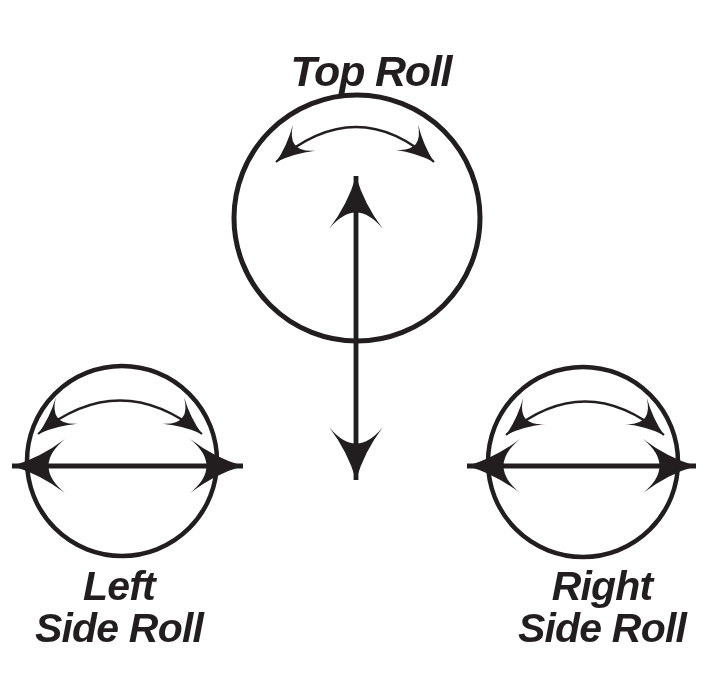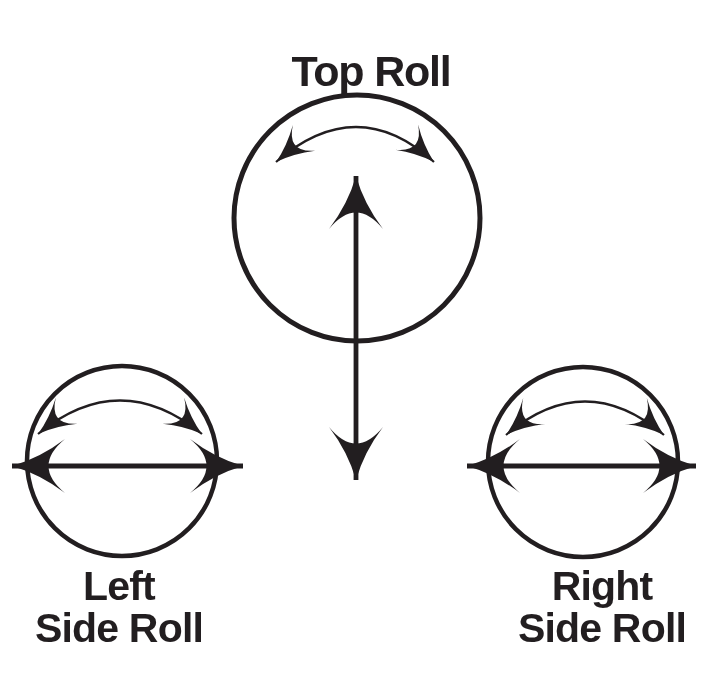--- a/index.html
+++ b/index.html
@@ -2,21 +2,21 @@
 <html style="--ink: #221e20; --bg: #ffffff;"><head>
 <meta charset="utf-8">
 <style>
   :root { --ink: #221e20; --bg: #ffffff; }
   * { margin: 0; padding: 0; box-sizing: border-box; }
   html, body { background: var(--bg); }
   body {
     width: 713px; height: 679px; overflow: hidden;
     font-family: "Liberation Sans", "DejaVu Sans", sans-serif;
   }
-  .stage { position: relative; width: 713px; height: 679px; background: var(--bg); }
+  .stage { position: relative; width: 713px; height: 679px; background: var(--bg); font-style: italic; }
   svg { display: block; }
   .ring  { fill: none; stroke: var(--ink); }
   .ring-top  { stroke-width: 5; }
   .ring-side { stroke-width: 4.5; }
   .arc   { fill: none; stroke: var(--ink); stroke-width: 2.2; }
   .shaft { fill: none; stroke: var(--ink); stroke-width: 4.8; }
   .head  { fill: var(--ink); stroke: none; }
   text {
     fill: var(--ink);
     font-family: "Liberation Sans", "DejaVu Sans", sans-serif;

